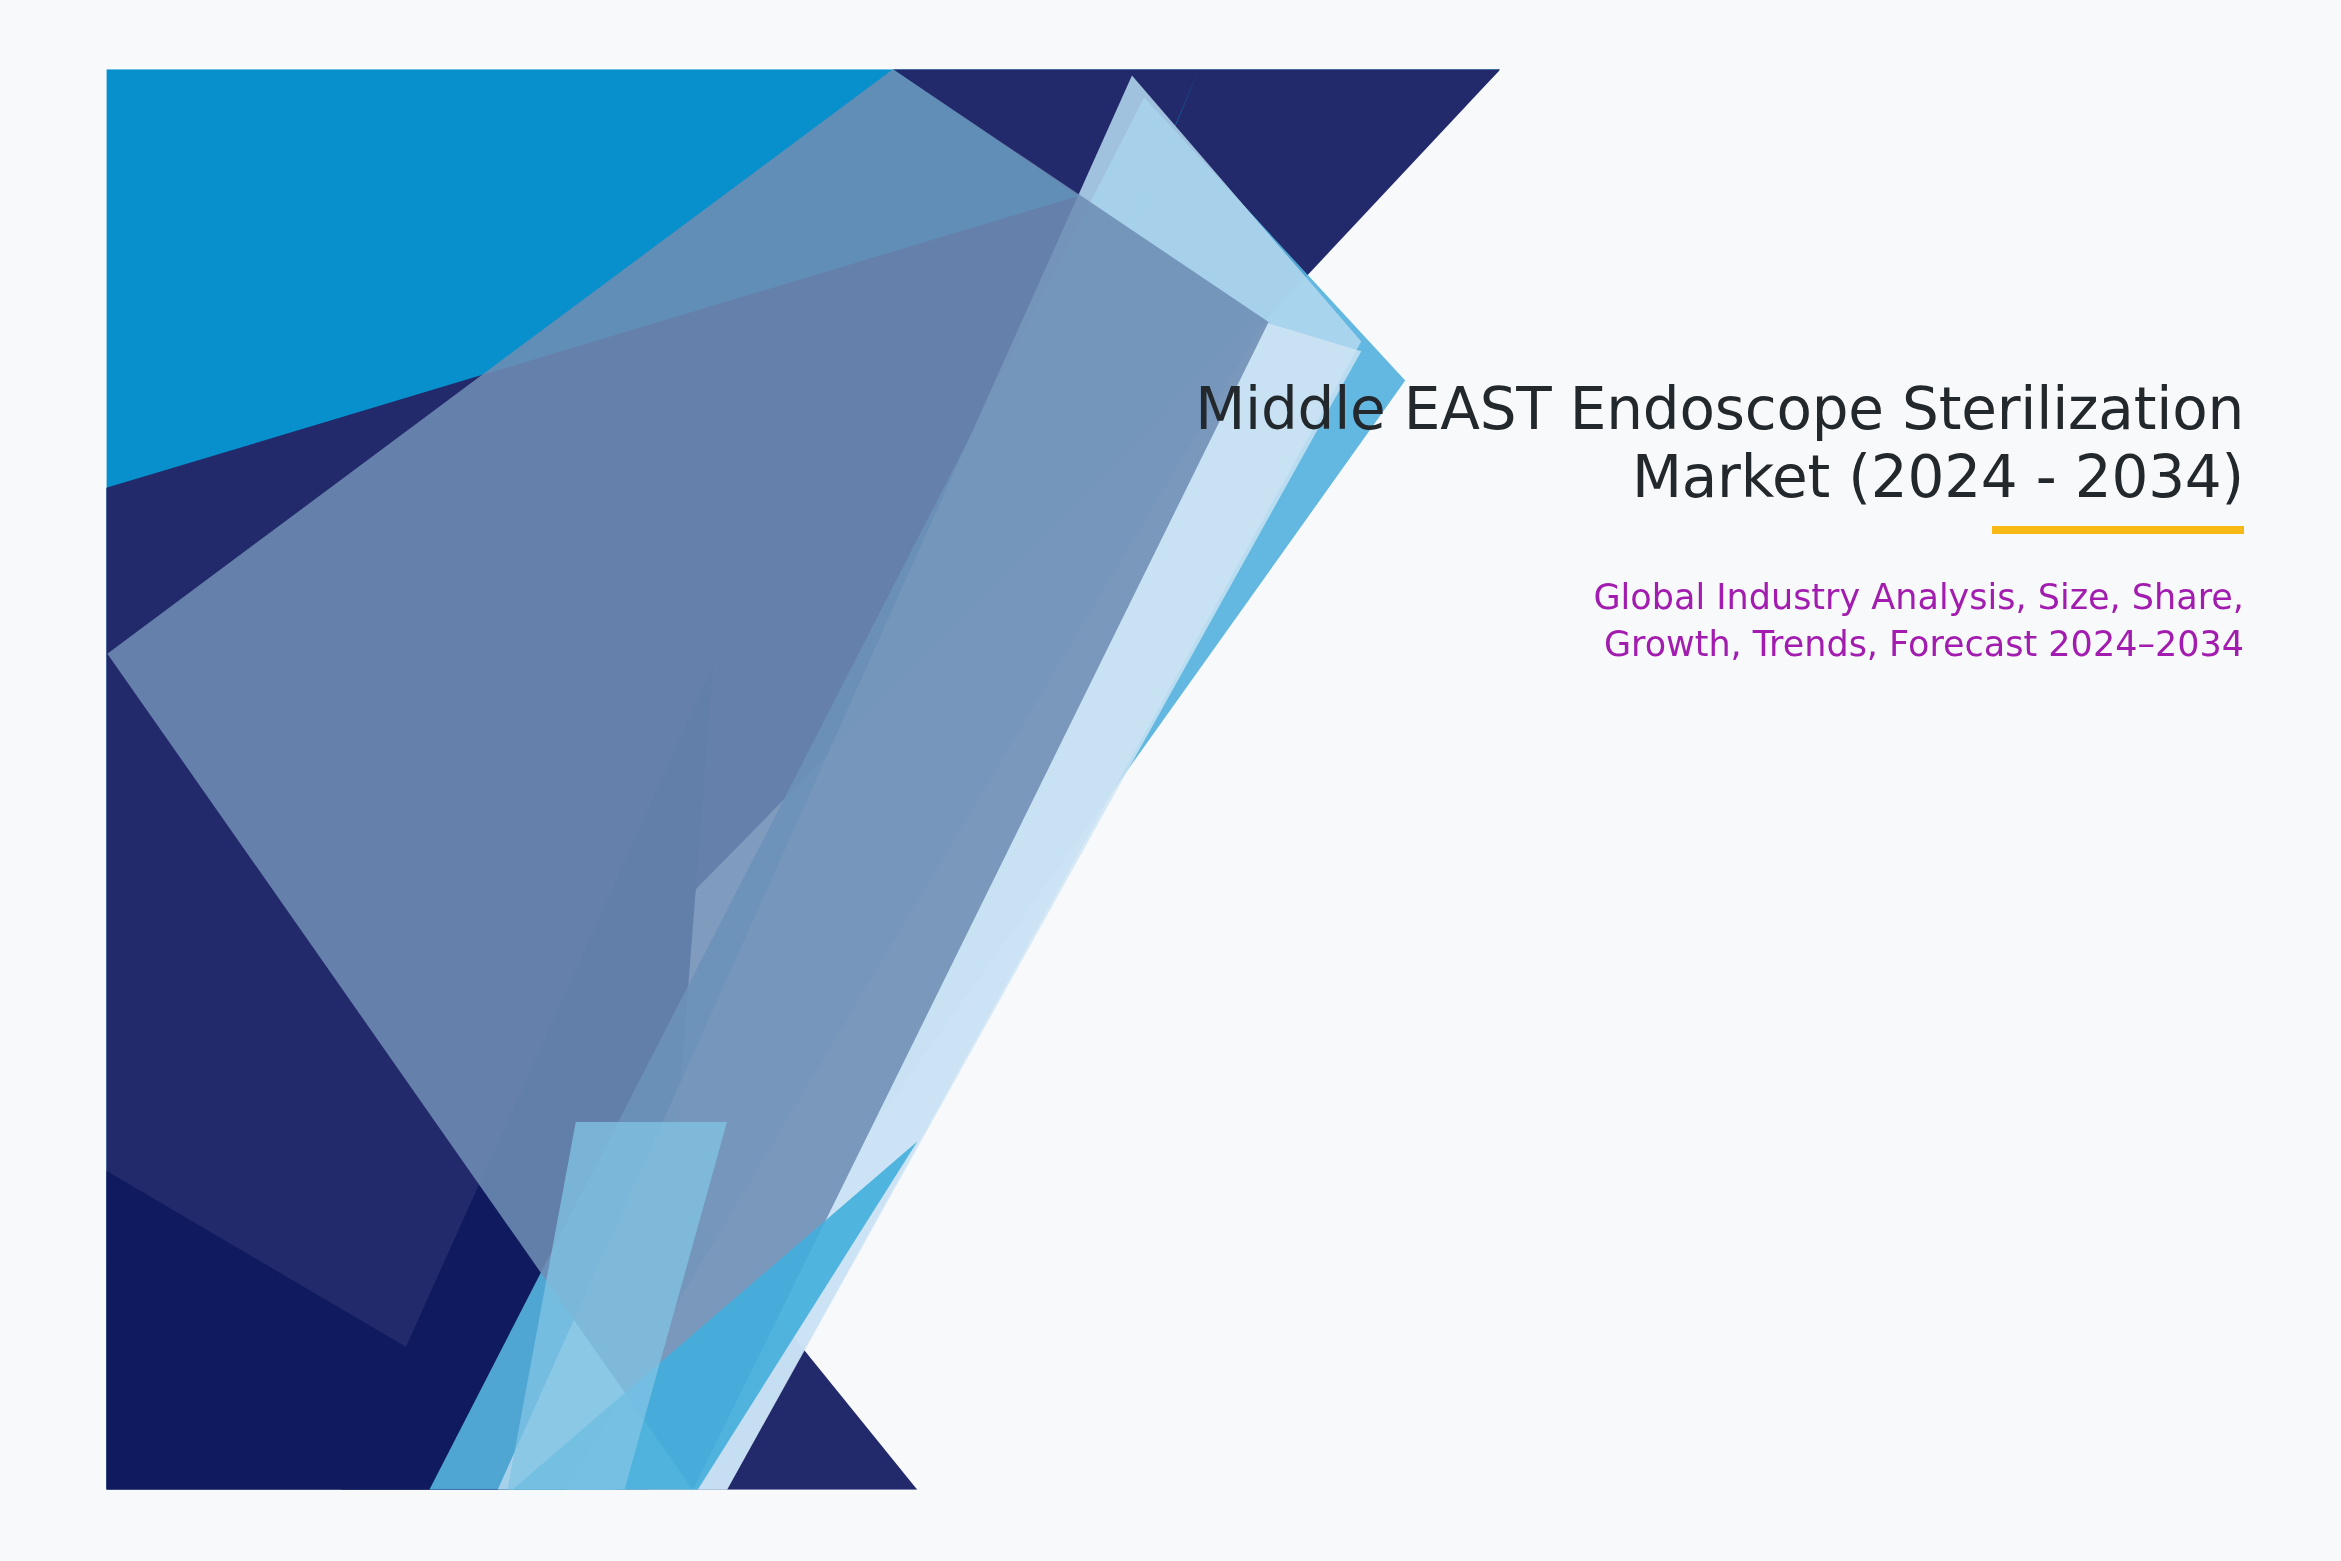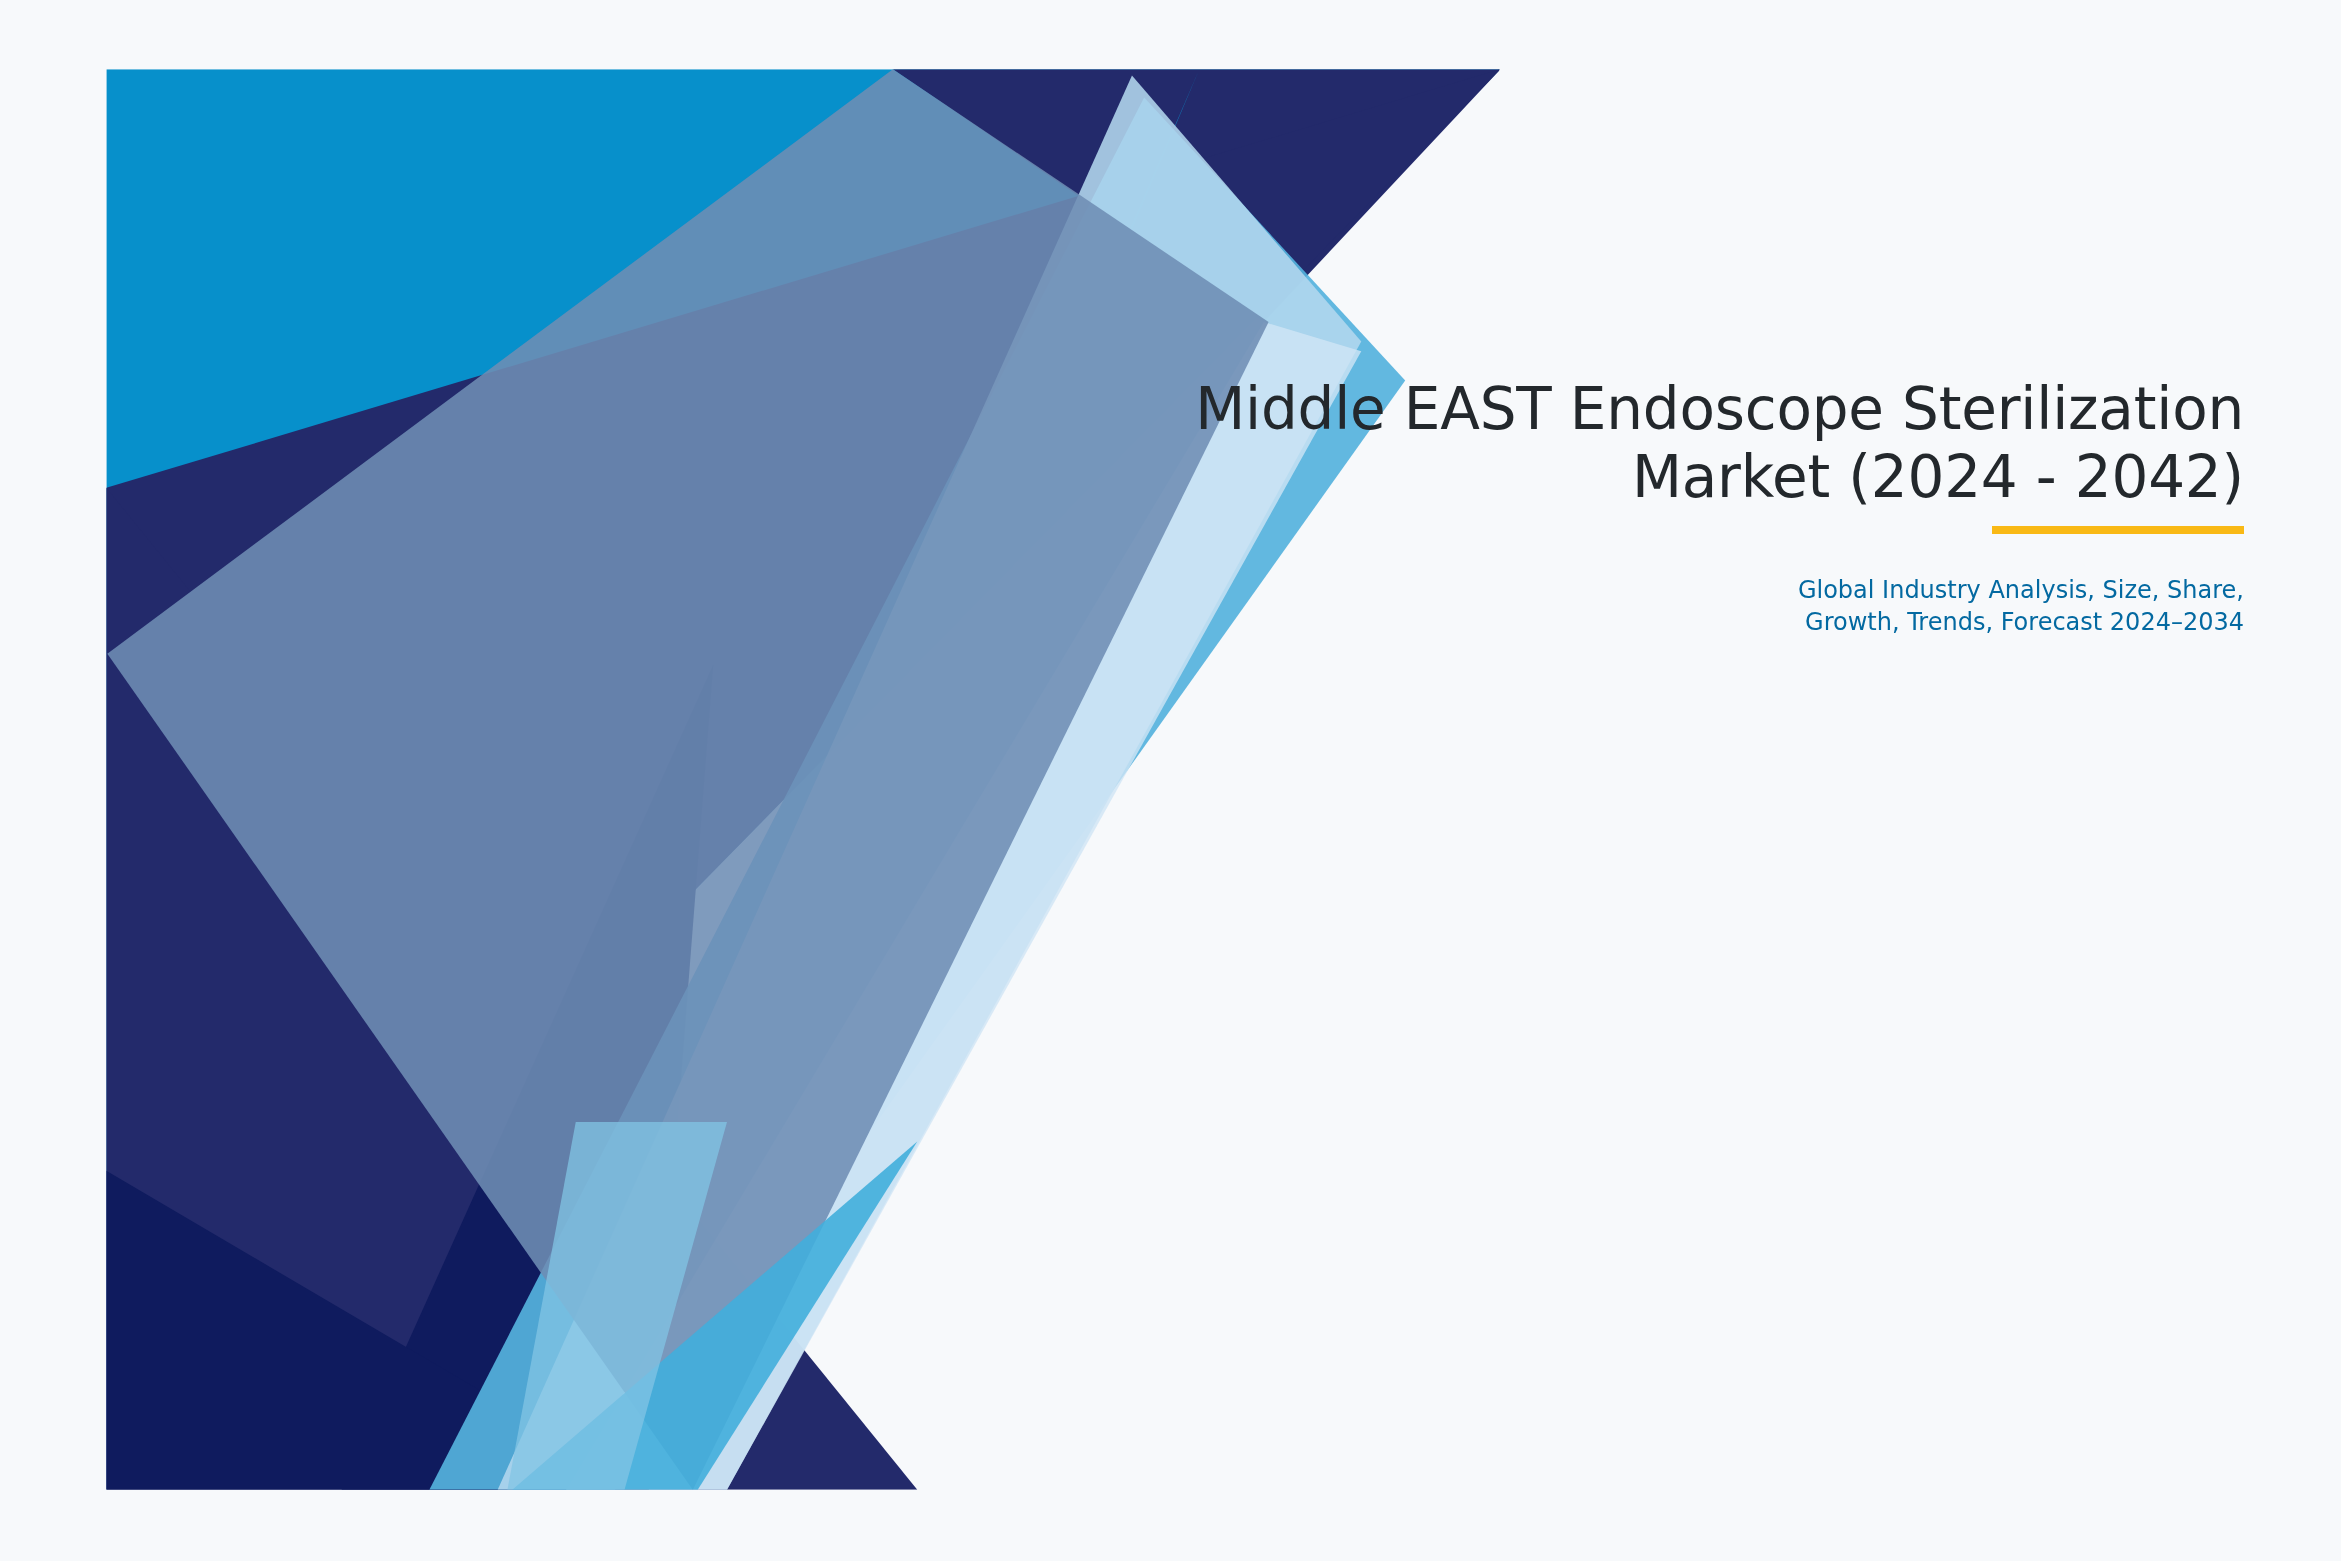--- a/index.html
+++ b/index.html
@@ -55,23 +55,23 @@
     width: 252px;
     height: 8.3px;
     background: #F9B915;
     z-index: 2;
   }
   #cover-subtitle {
     margin: 0;
     margin-top: 62px;
     font-family: "DejaVu Sans", sans-serif;
     font-weight: 400;
-    font-size: 24px;
+    font-size: 35px;
     line-height: 1.36;
-    color: #0369a1;
+    color: #a21caf;
     white-space: pre-line;
     position: relative;
     z-index: 3;
   }
 </style>
 </head>
 <body>
 
 <div id="cover">
 
@@ -111,19 +111,19 @@
 
       <polygon points="1490,2300 1280,3054 1040,3054 1180,2300" fill="#82C4E4" opacity="0.75"></polygon>
 
     </g>
   </svg>
 
   <div id="title-highlight"></div>
 
   <div id="text-block">
     <h1 id="cover-title">Middle EAST Endoscope Sterilization
-Market (2024 - 2042)</h1>
+Market (2024 - 2034)</h1>
     <p id="cover-subtitle">Global Industry Analysis, Size, Share,
 Growth, Trends, Forecast 2024–2034</p>
   </div>
 
 </div>
 
 
 </body></html>

